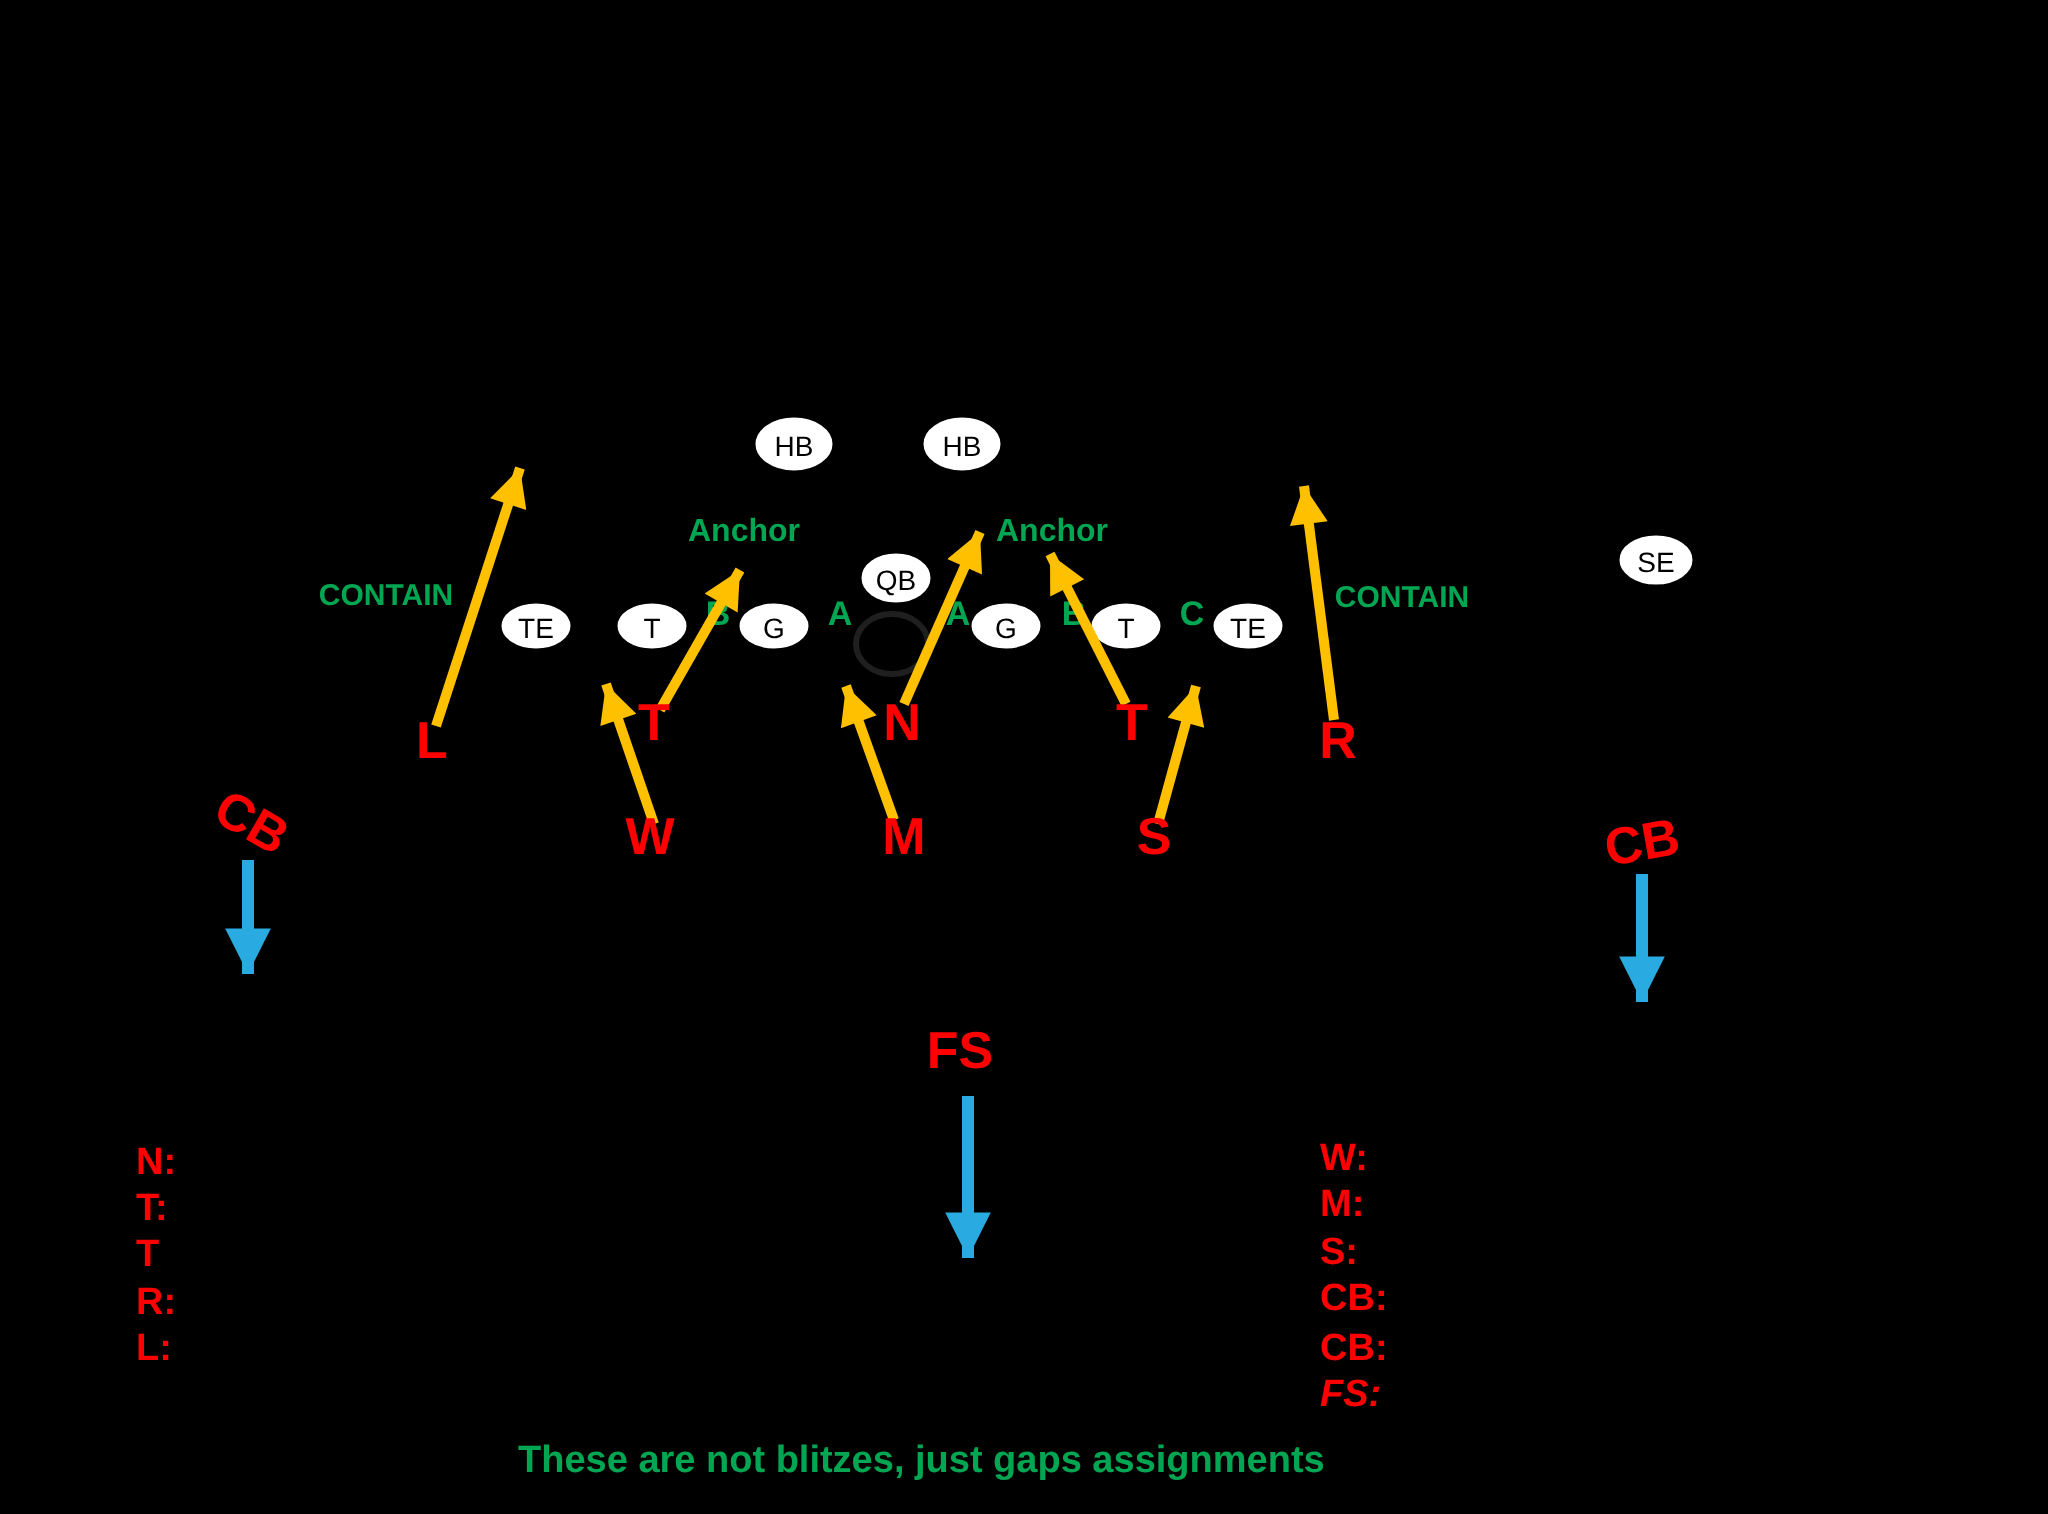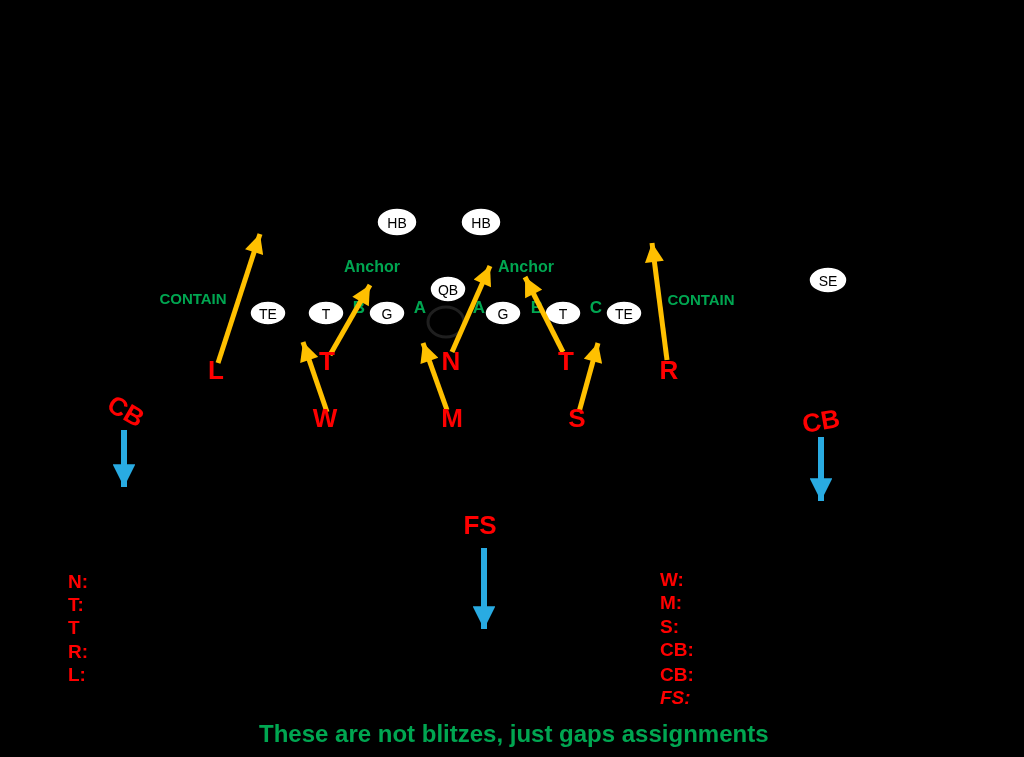--- a/index.html
+++ b/index.html
@@ -7,21 +7,21 @@
     position:relative;width:1024px;height:757px;background:#000000;
     font-family:"Liberation Sans",sans-serif;overflow:hidden;
   }
   .stage svg{position:absolute;left:0;top:0;}
   .assignment-item{
     position:absolute;color:#FF0000;font-weight:bold;font-size:19px;
     line-height:22px;white-space:nowrap;
   }
   .footnote{
     position:absolute;left:259px;top:720px;width:360px;text-align:center;
-    color:#00A651;font-weight:bold;font-size:24px;white-space:nowrap;
+    color:#00A651;font-weight:bold;font-size:19px;white-space:nowrap;
   }
 </style>
 </head>
 <body>
 
 <div class="stage">
   <svg width="1024" height="757" viewBox="0 0 1024 757">
     <defs>
       <marker id="head-gold" viewBox="0 0 10 10" refX="10" refY="5" markerWidth="4.2" markerHeight="3.8" orient="auto" markerUnits="strokeWidth">
         <path d="M0,0 L10,5 L0,10 Z" fill="#FFC000"></path>

